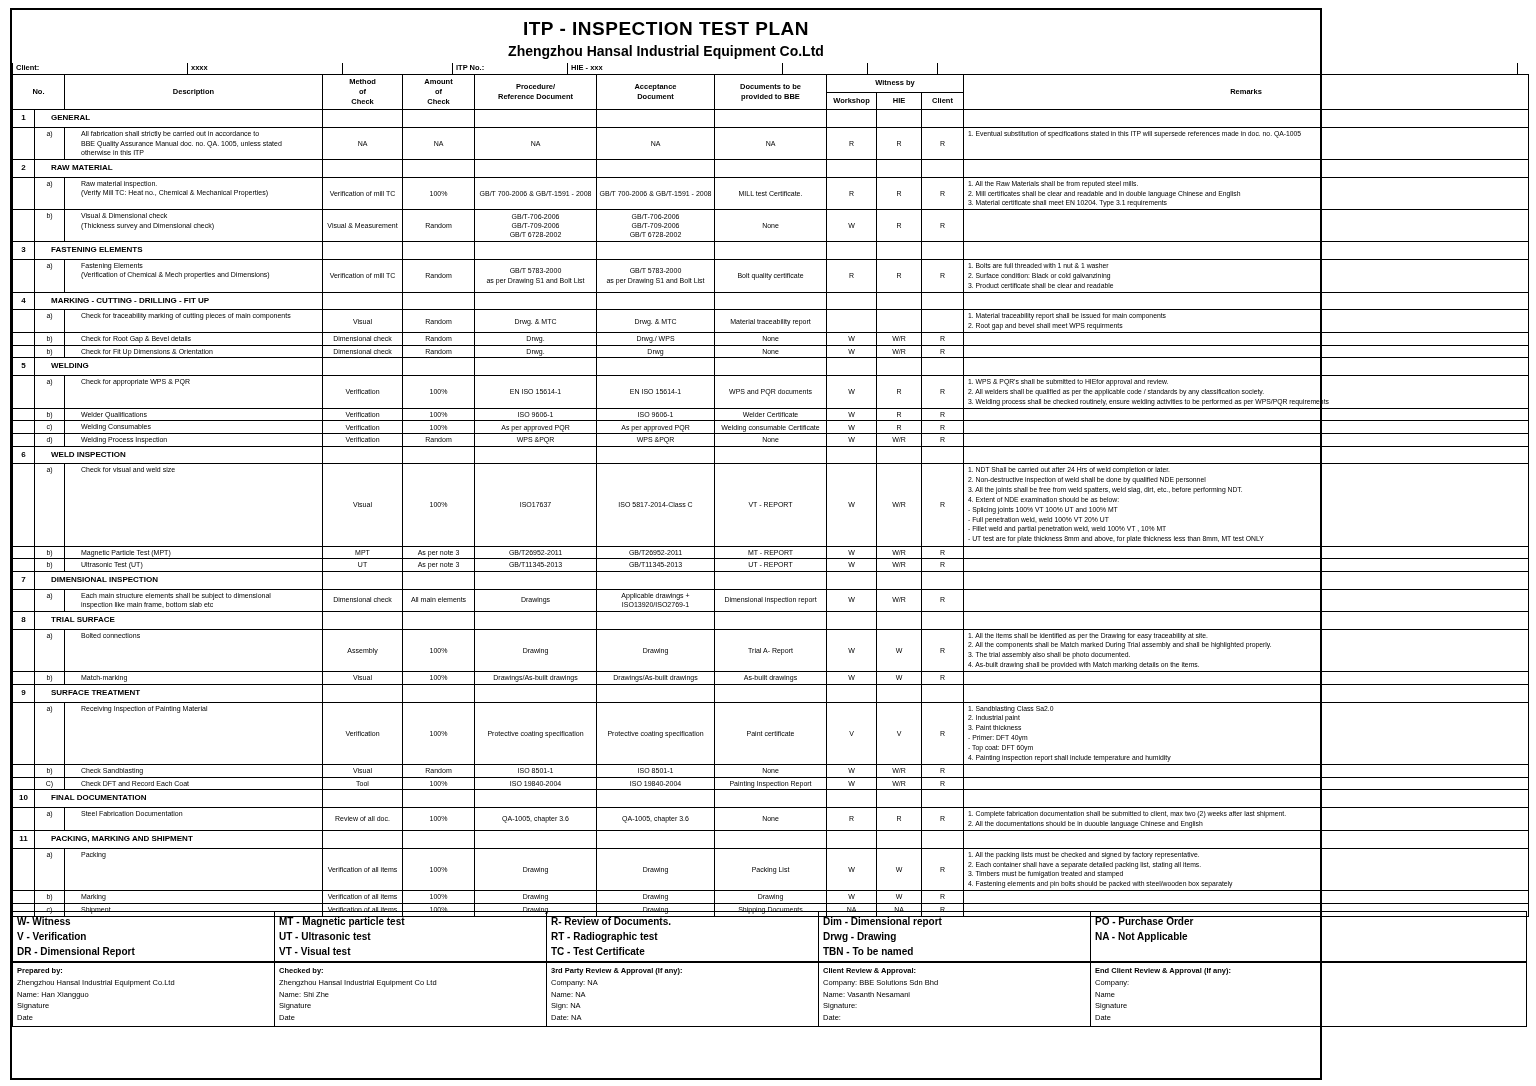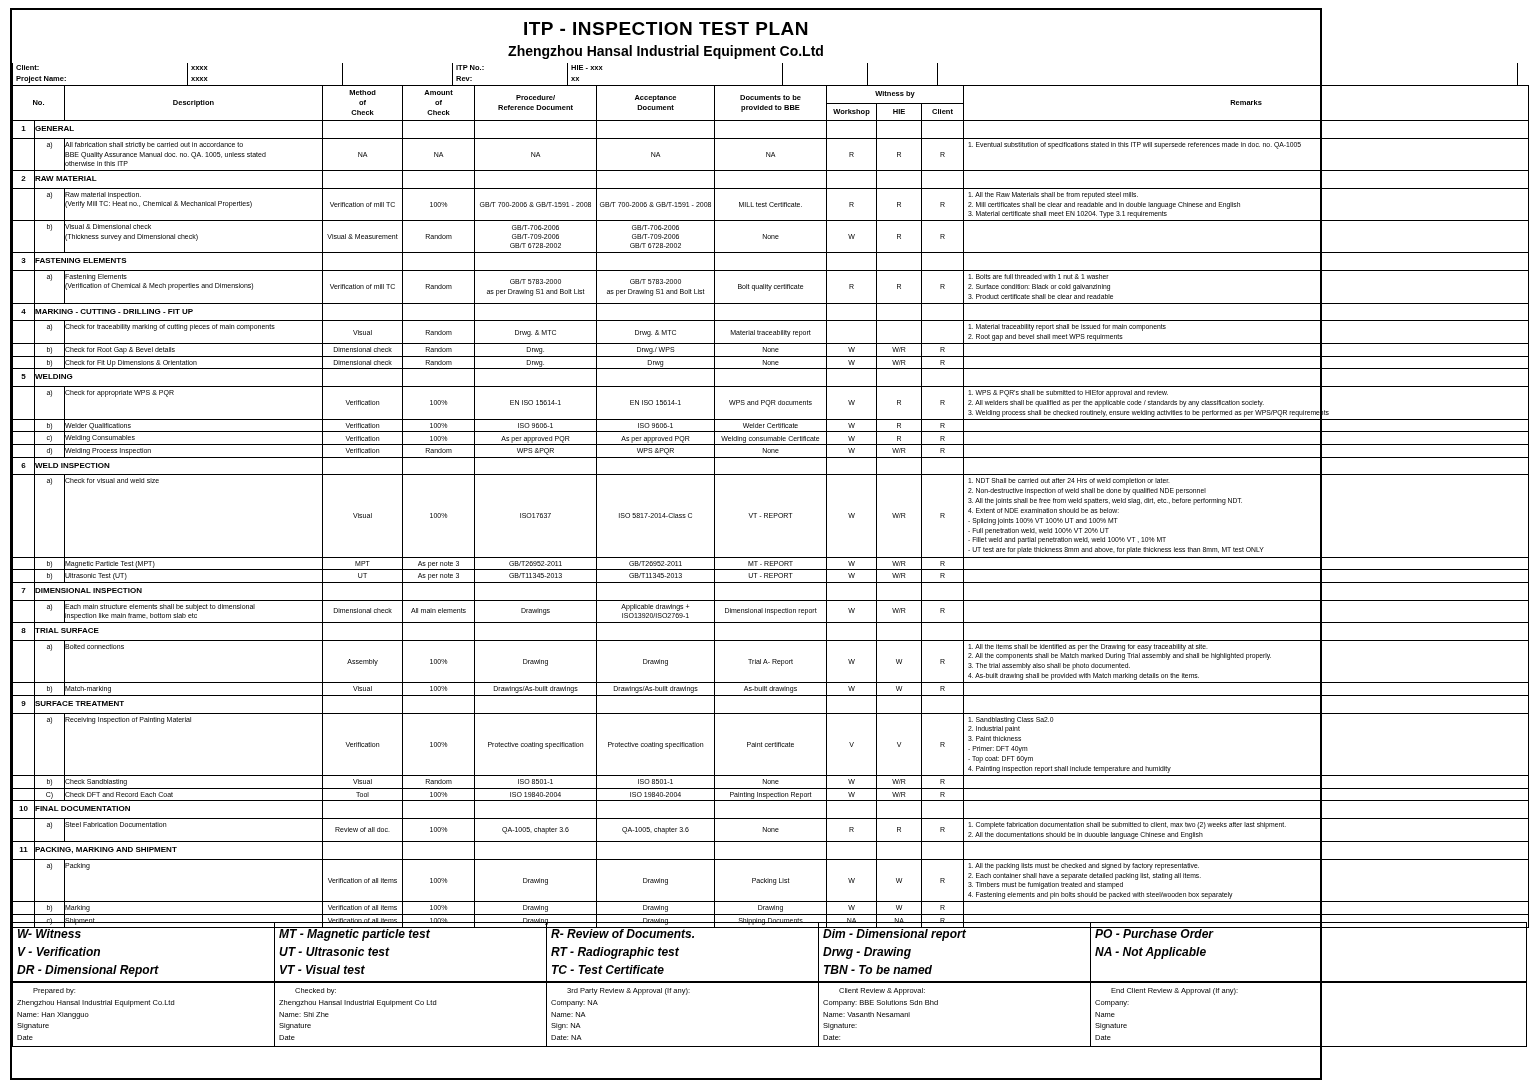--- a/index.html
+++ b/index.html
@@ -71,36 +71,35 @@
   }
   .main-table td.c { text-align: center; vertical-align: middle; }
   .sec-row td {
     font-weight: bold;
     font-size: 8px;
     padding-top: 3px;
     padding-bottom: 3px;
   }
   .sec-no { text-align: center; font-weight: bold; }
   .item-no { text-align: center; }
-  .desc { padding-left: 0; }
+  .desc { padding-left: 16px; }
   .rmk { font-size: 6.8px; text-align: left; padding-left: 4px; line-height: 1.45; }
   
   .legend-table td {
-    font-size: 12px;
+    font-size: 10px;
     font-weight: bold;
     padding: 2px 4px;
     line-height: 1.5;
-    font-style: italic;
   }
   .sign-table td {
     font-size: 7.5px;
     padding: 2px 4px;
     line-height: 1.55;
   }
-  .sign-table .hd { font-weight: normal; margin-left: 16px; }
+  .sign-table .hd { font-weight: bold; }
   .multi { white-space: pre-line; }
 </style>
 </head>
 <body>
 
 <div class="page">
   <div class="sheet">
 
     <div class="title-area">
       <div class="title-main">ITP - INSPECTION TEST PLAN</div>
@@ -118,30 +117,20 @@
         <col style="width:70px">
           <col style="width:580px">
       </colgroup>
       <tbody id="info-body">
           <tr>
             <td class="info-label" style="border-bottom: none; border-top: none; margin-left: 30px;">Client:</td>
             <td style="border-bottom: none; border-top: none; border-left: none; font-weight: bold;">xxxx</td>
             <td style="border-bottom: none; border-top: none;"></td>
             <td class="info-label" style="border-bottom: none; border-top: none;">ITP No.:</td>
             <td style="border-bottom: none; border-top: none; border-left: none; font-weight: bold; margin-top: 20px;">HIE - xxx</td>
-            <td style="border-bottom: none; border-top: none;"></td>
-            <td style="border-bottom: none; border-top: none;"></td>
-            <td style="border-bottom: none; border-top: none;"></td>
-          </tr>
-          <tr>
-            <td class="info-label" style="border-bottom: none; border-top: none;">Project Name:</td>
-            <td style="border-bottom: none; border-top: none; border-left: none; font-weight: bold;">xxxx</td>
-            <td style="border-bottom: none; border-top: none;"></td>
-            <td class="info-label" style="border-bottom: none; border-top: none;">Rev:</td>
-            <td style="border-bottom: none; border-top: none; border-left: none; font-weight: bold;">xx</td>
             <td style="border-bottom: none; border-top: none;"></td>
             <td style="border-bottom: none; border-top: none;"></td>
             <td style="border-bottom: none; border-top: none;"></td>
           </tr>
         </tbody>
     </table>
 
     <table class="main-table">
       <colgroup>
         <col style="width:22px">

